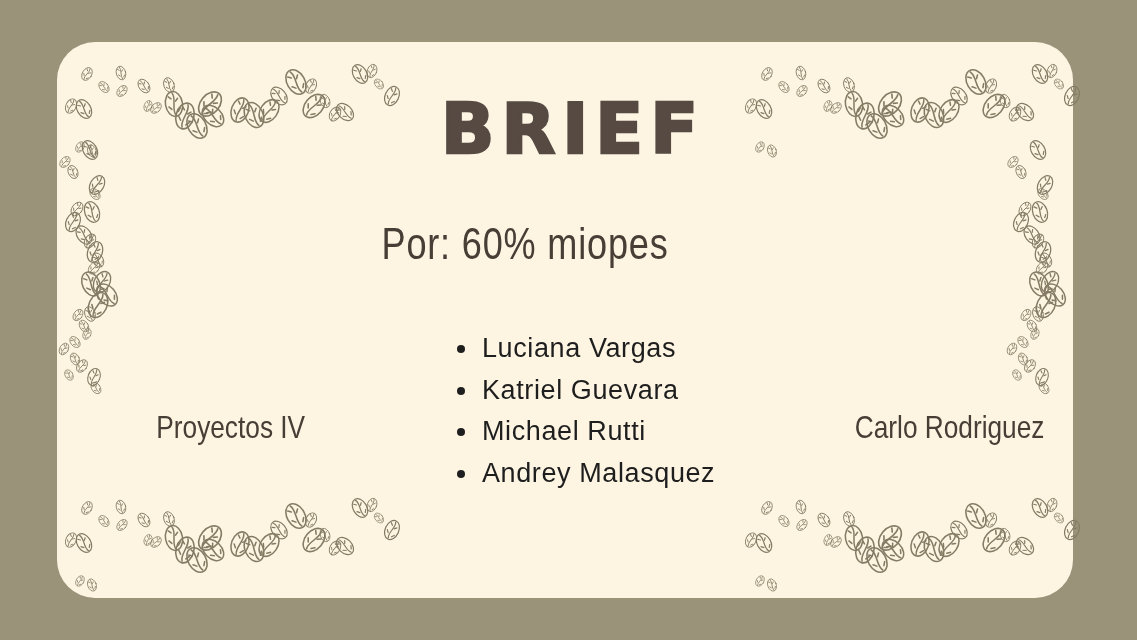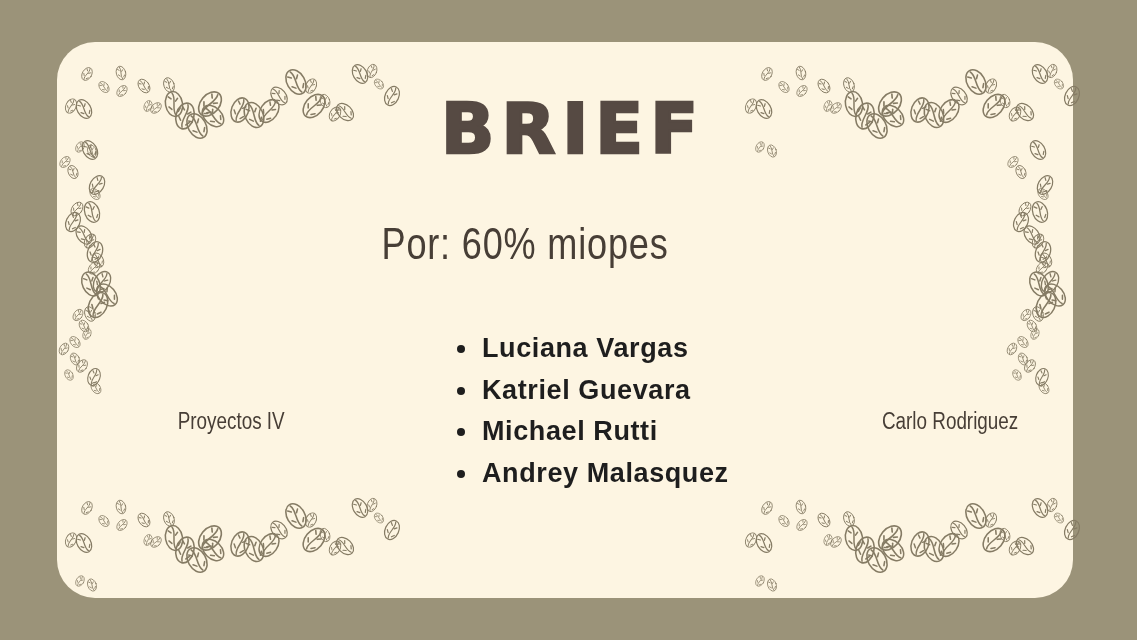--- a/index.html
+++ b/index.html
@@ -57,21 +57,20 @@
   .slide-subtitle .squeeze,
   .side-label .squeeze{
     display:inline-block;
     transform:scaleX(0.82);
     transform-origin:center;
   }
   .team-list{
     position:absolute;
     left:455px;top:328px;
     list-style:none;
-    font-weight:bold;
   }
   .team-list li{
     position:relative;
     height:41.5px;
     line-height:41.5px;
     padding-left:27px;
     font-size:27px;
     letter-spacing:0.6px;
     color:var(--list);
   }
@@ -81,21 +80,21 @@
     left:2px;top:17px;
     width:8px;height:8px;
     border-radius:50%;
     background:var(--list);
   }
   .side-label{
     position:absolute;
     top:408px;
     width:260px;
     text-align:center;
-    font-size:23px;
+    font-size:32px;
     line-height:1.2;
     color:var(--hand);
   }
   .side-label.left{left:101px;}
   .side-label.right{left:820px;}
 </style>
 </head>
 <body>
 
 <div class="slide-card"></div>

